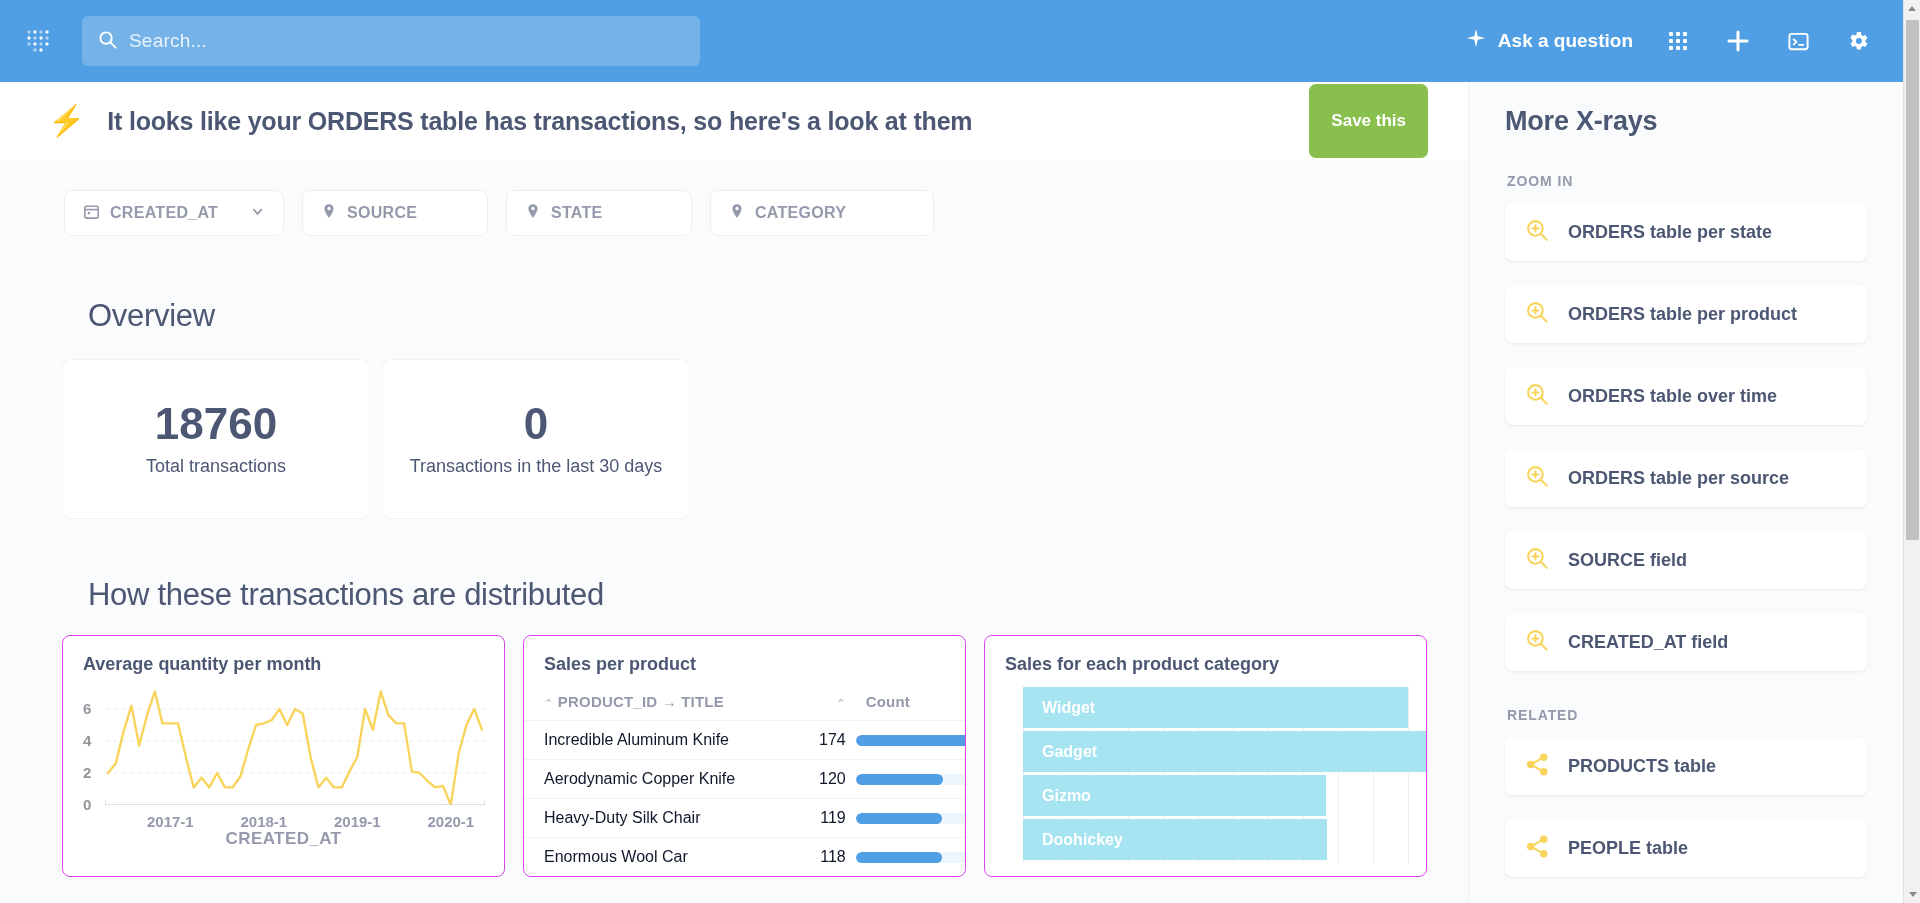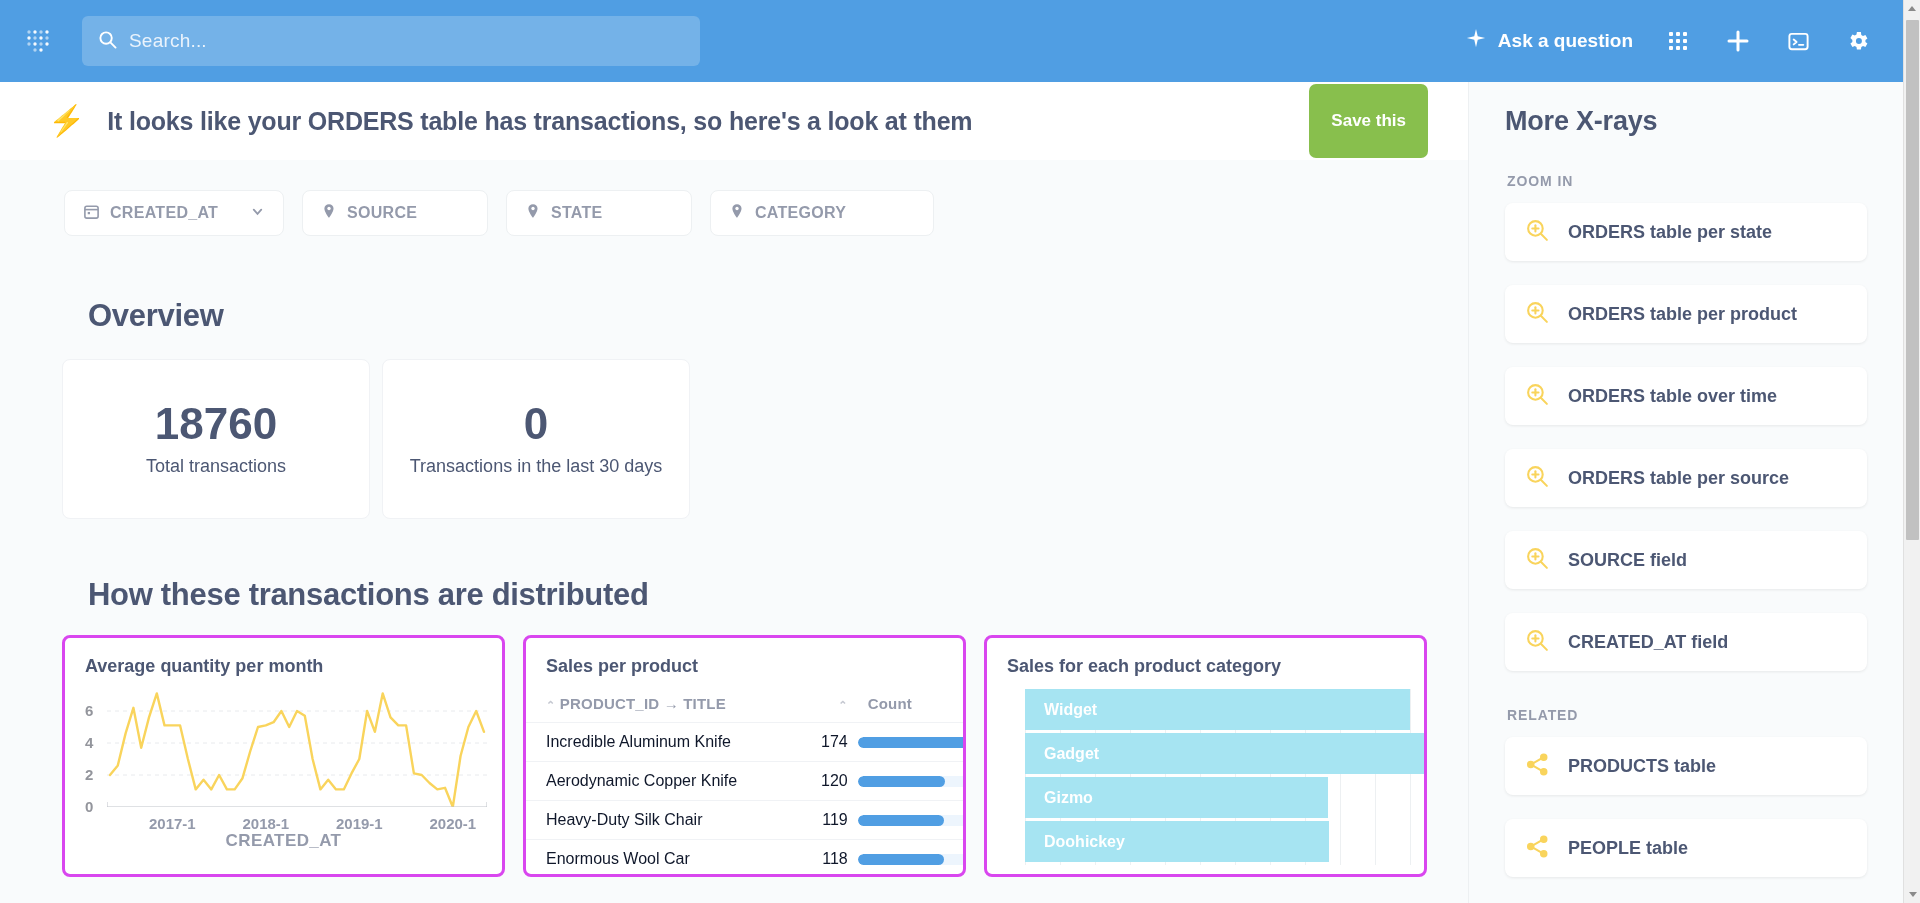--- a/index.html
+++ b/index.html
@@ -50,38 +50,38 @@
   .chip {
     height: 46px; border: 1px solid #EDF0F2; background: #fff; border-radius: 8px;
     display: flex; align-items: center; gap: 10px; padding: 0 18px;
     color: #949AAB; font-size: 16px; font-weight: 700; letter-spacing: .3px; cursor: pointer;
   }
   .chip .cw { width: 130px; }
   .chip svg { flex: none; }
   .chip .chev { margin-left: auto; }
 
   .section-h {
-    color: #4C5773; font-weight: 700; letter-spacing: -.3px;
+    color: #4C5773; font-weight: 400; letter-spacing: -.3px;
     padding-left: 88px;
   }
   .section-h.h1 { font-size: 31px; margin-top: 62px; }
   .section-h.h2 { font-size: 31px; margin-top: 58px; }
 
   .kpi-row { display: flex; gap: 12px; padding: 25px 0 0 62px; }
   .kpi-card {
     width: 308px; height: 160px; background: #fff; border: 1px solid #F0F2F5;
     border-radius: 8px; display: flex; flex-direction: column;
     align-items: center; justify-content: center; gap: 10px;
   }
   .kpi-val { font-size: 44px; font-weight: 700; color: #4C5773; line-height: 1; }
   .kpi-lab { font-size: 18px; color: #4C5773; }
 
   .cards-row { display: flex; gap: 18px; padding: 22px 0 0 62px; }
   .card {
-    background: #fff; border: 3px solid #d946ef; border-radius: 8px;
+    background: #fff; border: 1px solid #d946ef; border-radius: 8px;
     height: 242px; padding: 18px 20px 0 20px; overflow: hidden; position: relative;
   }
   .card.c1 { width: 443px; }
   .card.c2 { width: 443px; padding: 18px 0 0 0; }
   .card.c3 { width: 443px; }
   .card-title { font-size: 18px; font-weight: 700; color: #4C5773; }
   .card.c2 .card-title { padding-left: 20px; }
 
   
   .linewrap { position: relative; height: 168px; margin-top: 10px; }

